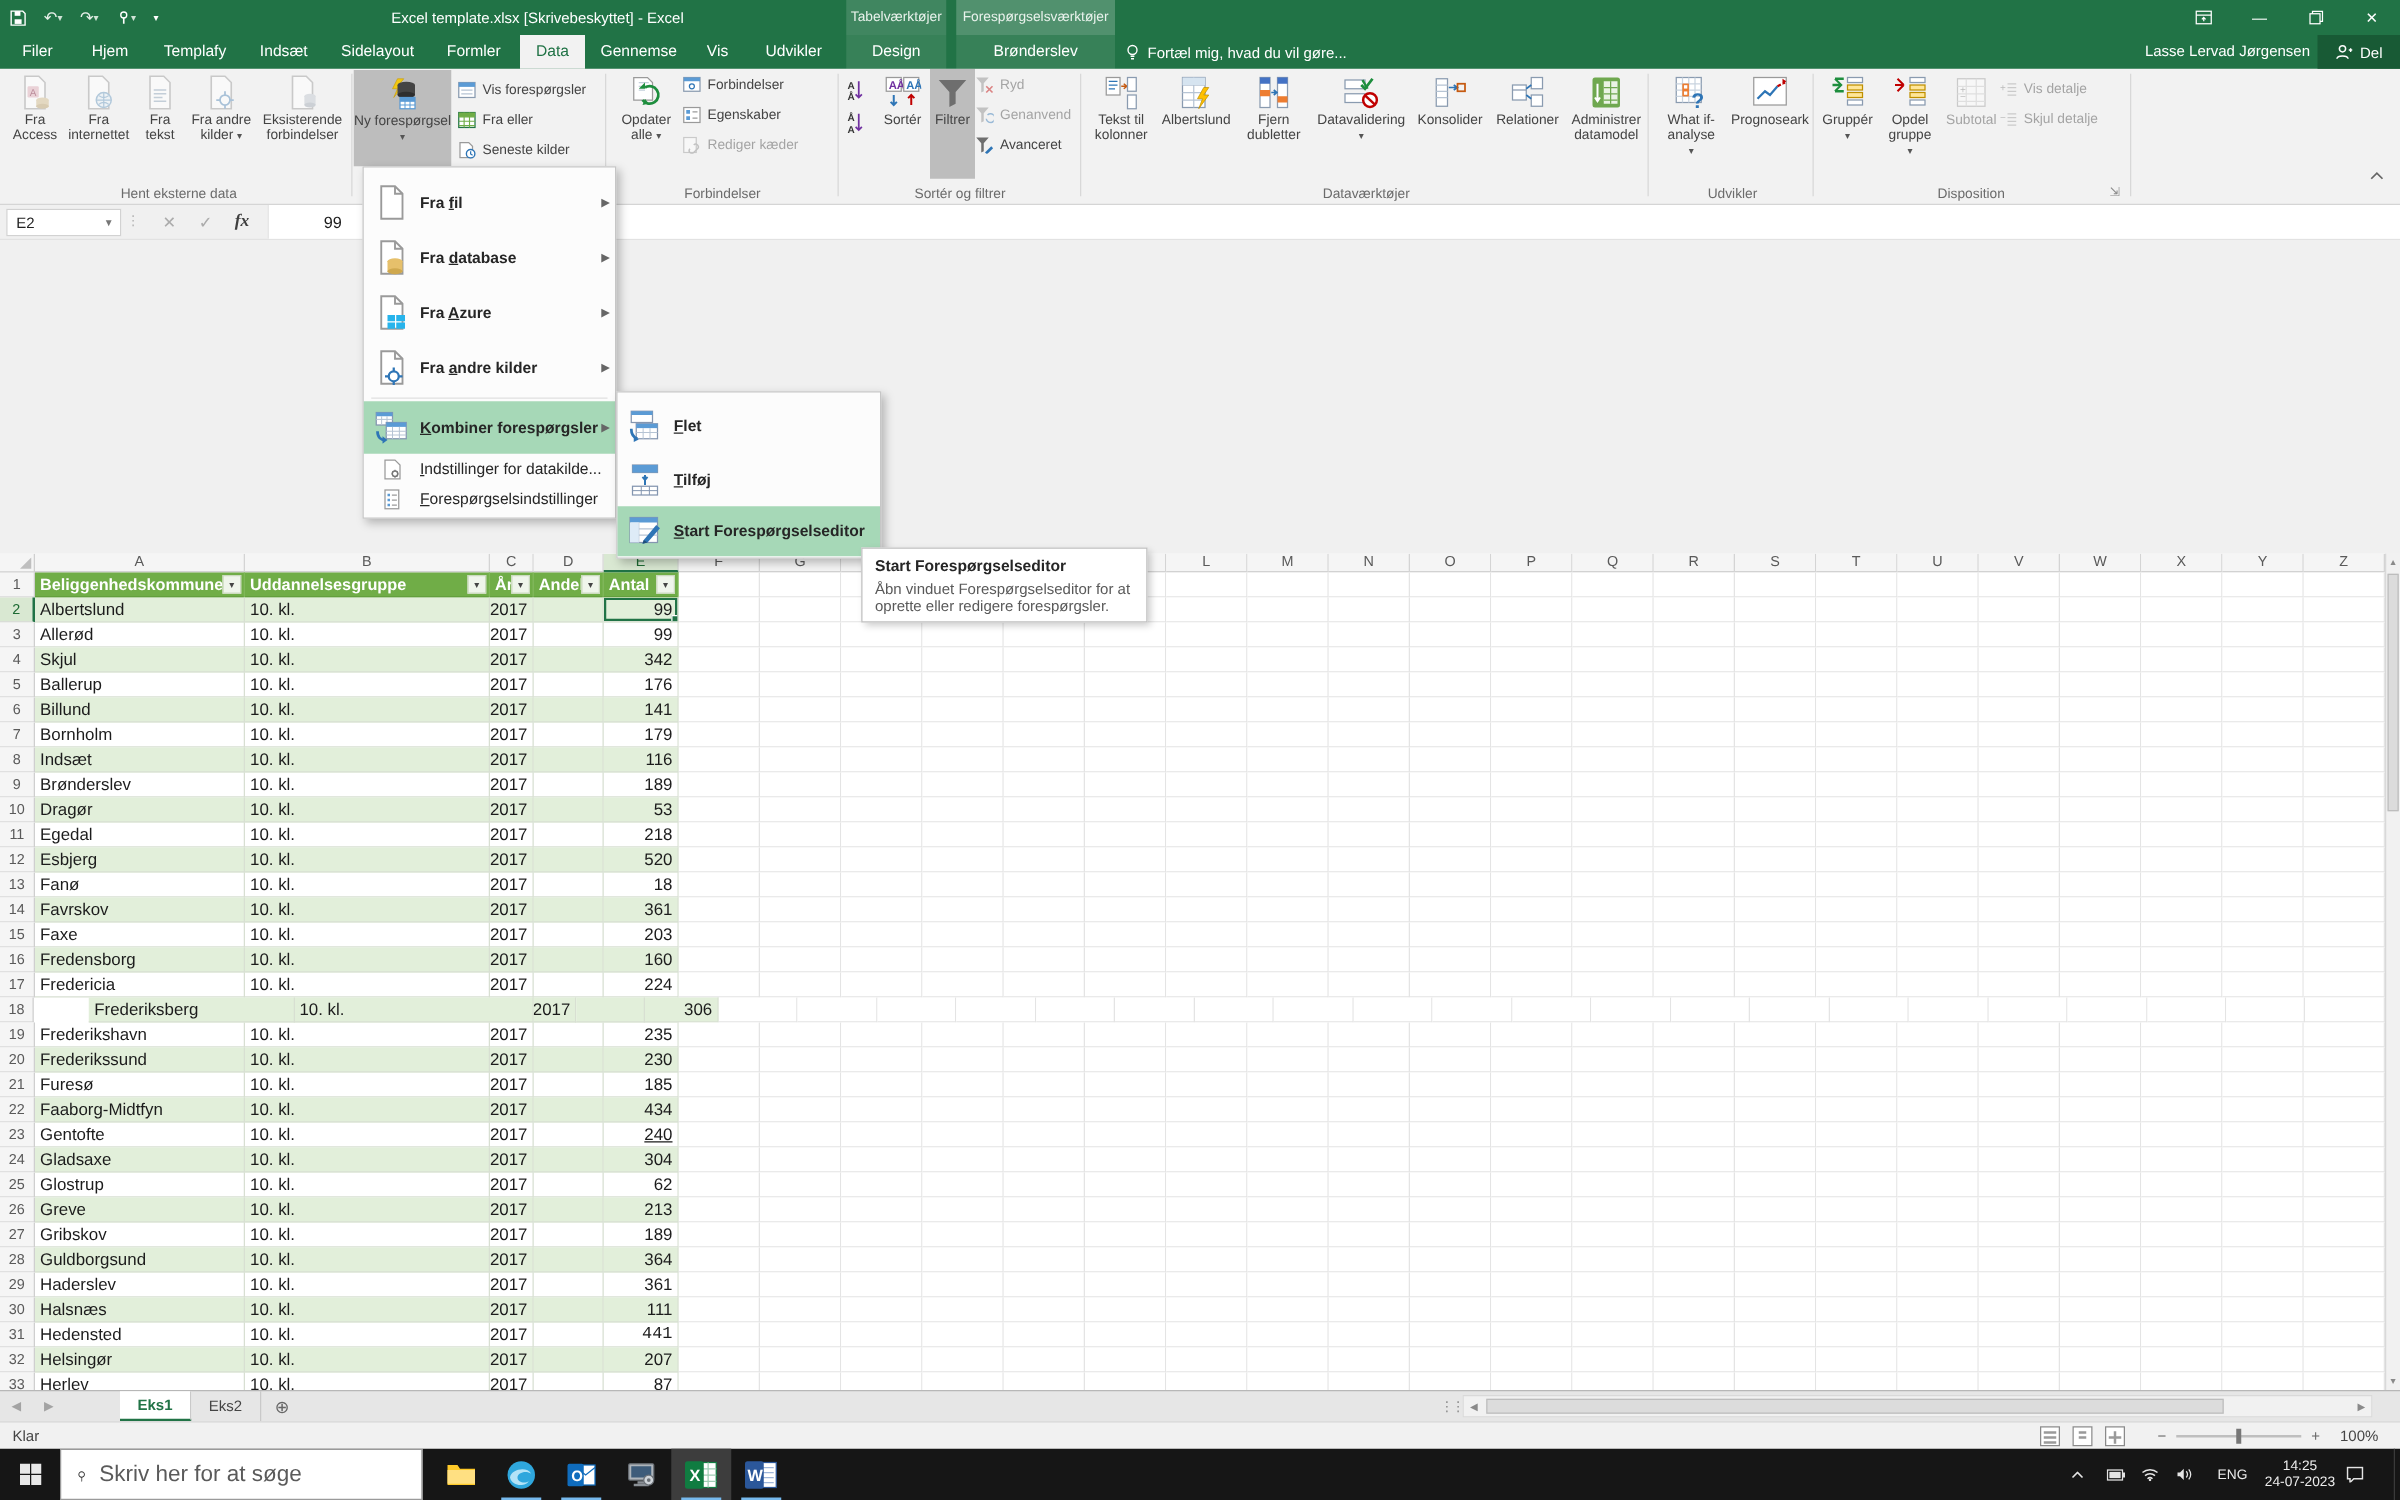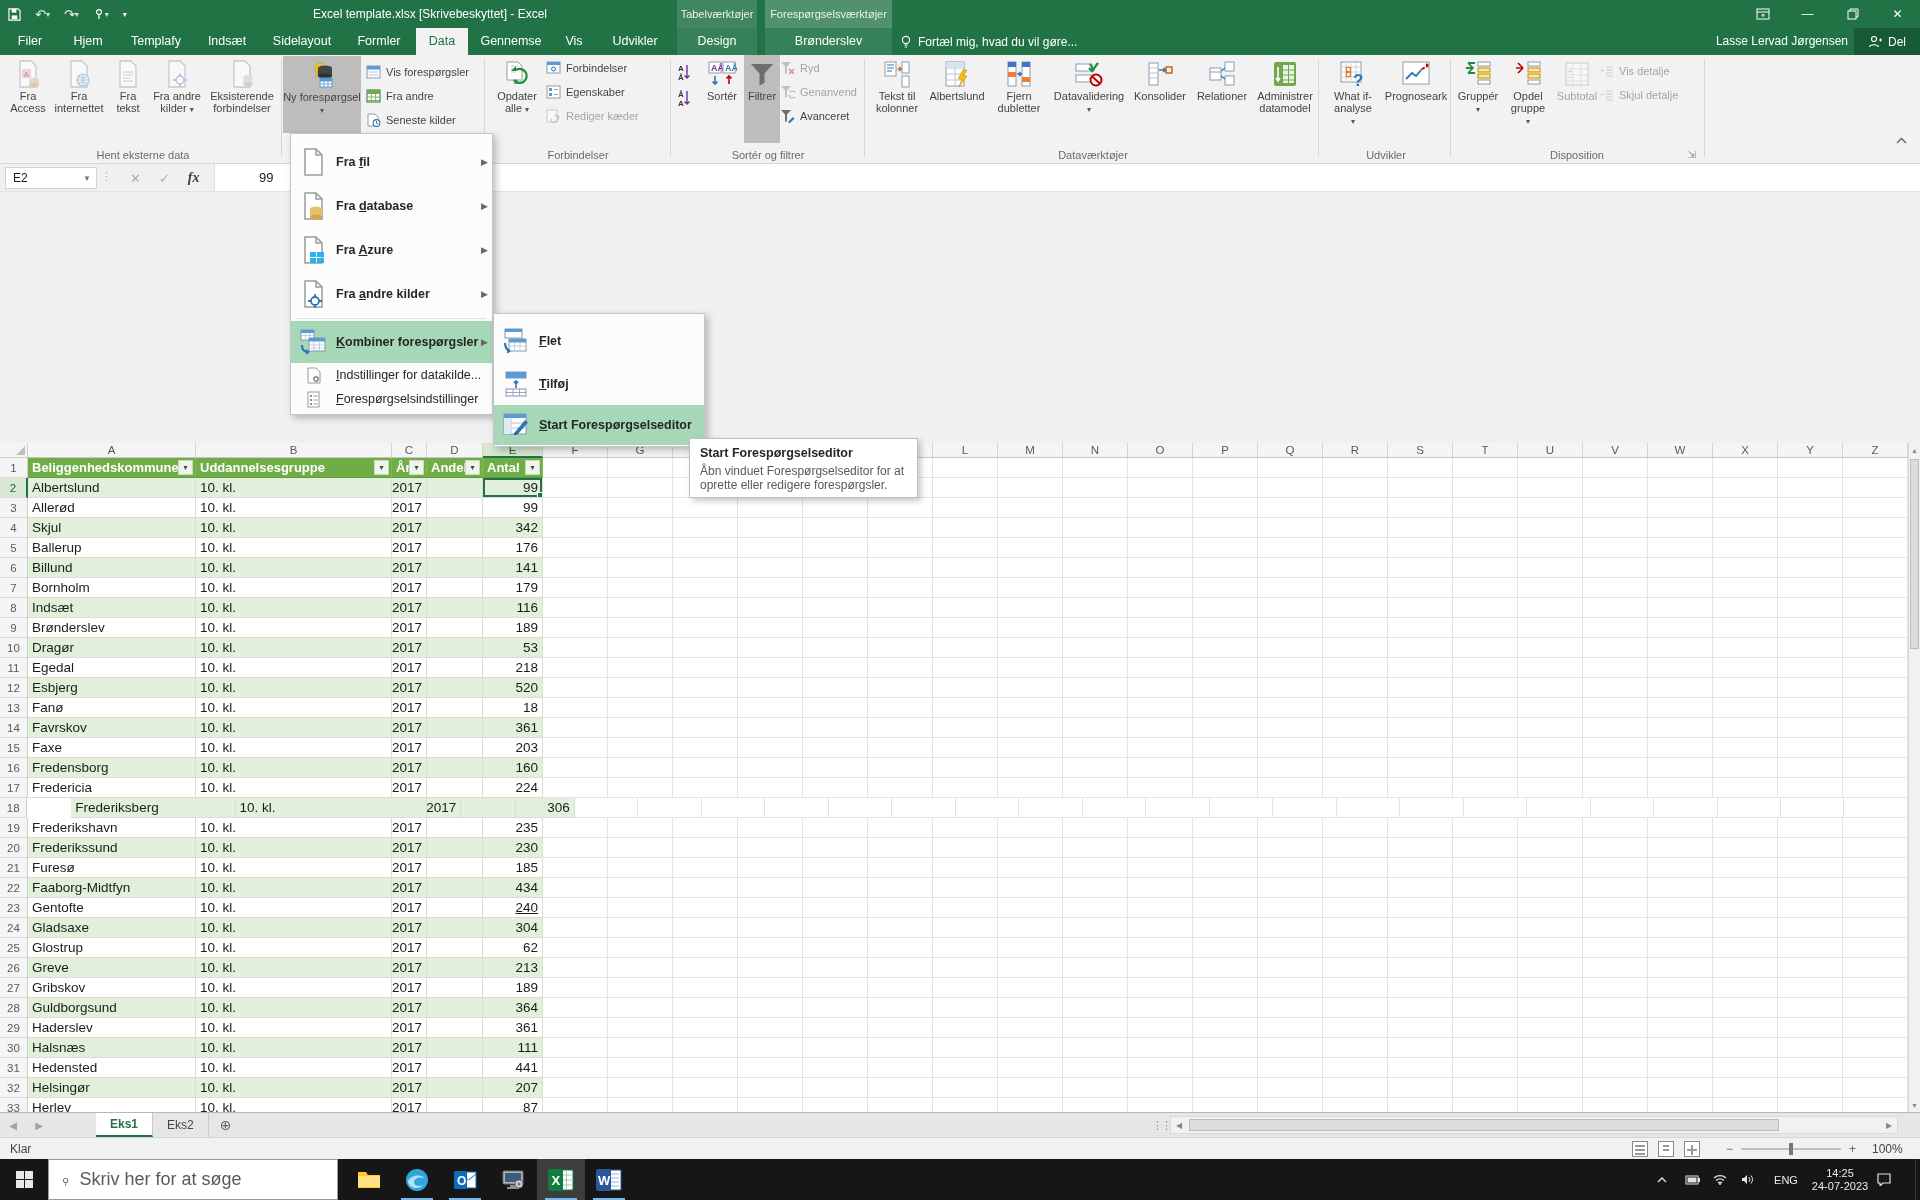--- a/index.html
+++ b/index.html
@@ -304,21 +304,21 @@
       <span>Vis forespørgsler</span>
     </div>
     <div class="rs">
       <span>
           <svg width="15" height="14" viewBox="0 0 15 14">
             <rect x="1" y="1" width="13" height="12" fill="#fff" stroke="#217346"></rect>
             <path d="M1 4.5h13M1 8h13M1 11.5h13M5.3 1v12M9.6 1v12" stroke="#70AD47" stroke-width=".9"></path>
             <rect x="1" y="1" width="13" height="3.5" fill="#70AD47"></rect>
           </svg>
         </span>
-      <span>Fra andre</span>
+      <span>Fra eller</span>
     </div>
     <div class="rs">
       <span>
           <svg width="15" height="14" viewBox="0 0 15 14">
             <path d="M2 1h7l3 3v9H2z" fill="#fff" stroke="#9A9A9A"></path>
             <circle cx="10.5" cy="10" r="3.4" fill="#fff" stroke="#2E75B6" stroke-width="1.1"></circle>
             <path d="M10.5 8v2.2l1.6 1" fill="none" stroke="#2E75B6"></path>
           </svg>
         </span>
       <span>Seneste kilder</span>
@@ -1576,21 +1576,21 @@
         <div class="gc empt" style="width: 65px;"></div>
         <div class="gc empt" style="width: 65px;"></div>
         <div class="gc empt" style="width: 65px;"></div>
       </div>
       <div class="grow">
         <div class="grn">31</div>
         <div class="gc tc al" style="width: 168px;">Hedensted</div>
         <div class="gc tc al" style="width: 196px;">10. kl.</div>
         <div class="gc tc ar" style="width: 35px;">2017</div>
         <div class="gc tc ar" style="width: 56px;"></div>
-        <div class="gc tc ar" style="width: 60px;">441</div>
+        <div class="gc tc ar" style="width: 60px; font-family: Liberation Mono, monospace;">441</div>
         <div class="gc empt" style="width: 65px;"></div>
         <div class="gc empt" style="width: 65px;"></div>
         <div class="gc empt" style="width: 65px;"></div>
         <div class="gc empt" style="width: 65px;"></div>
         <div class="gc empt" style="width: 65px;"></div>
         <div class="gc empt" style="width: 65px;"></div>
         <div class="gc empt" style="width: 65px;"></div>
         <div class="gc empt" style="width: 65px;"></div>
         <div class="gc empt" style="width: 65px;"></div>
         <div class="gc empt" style="width: 65px;"></div>

